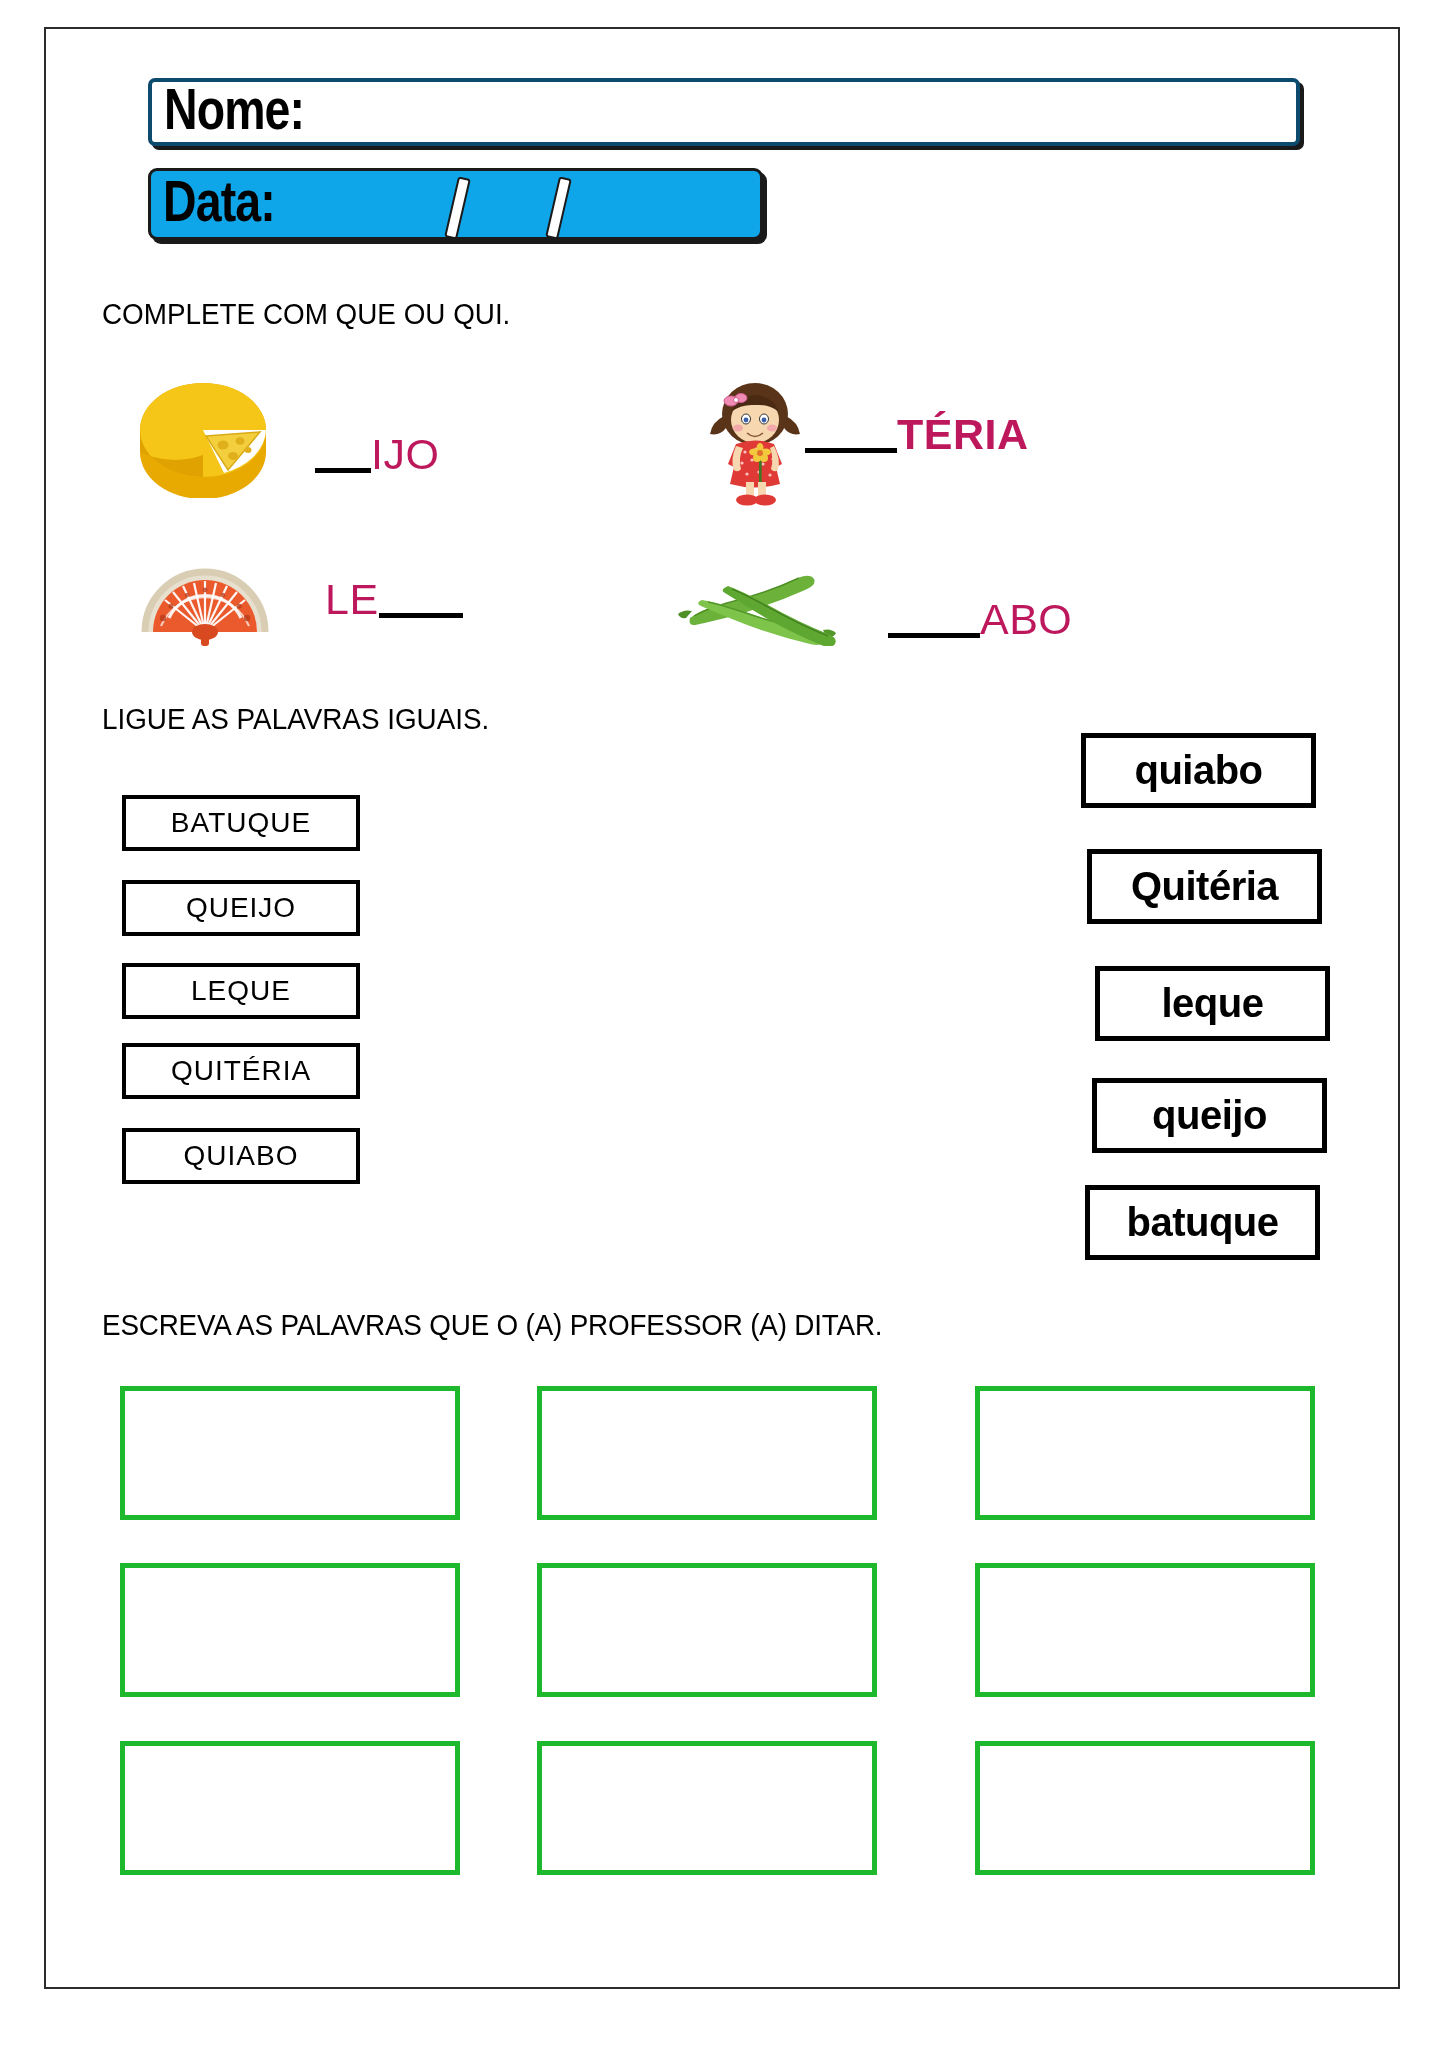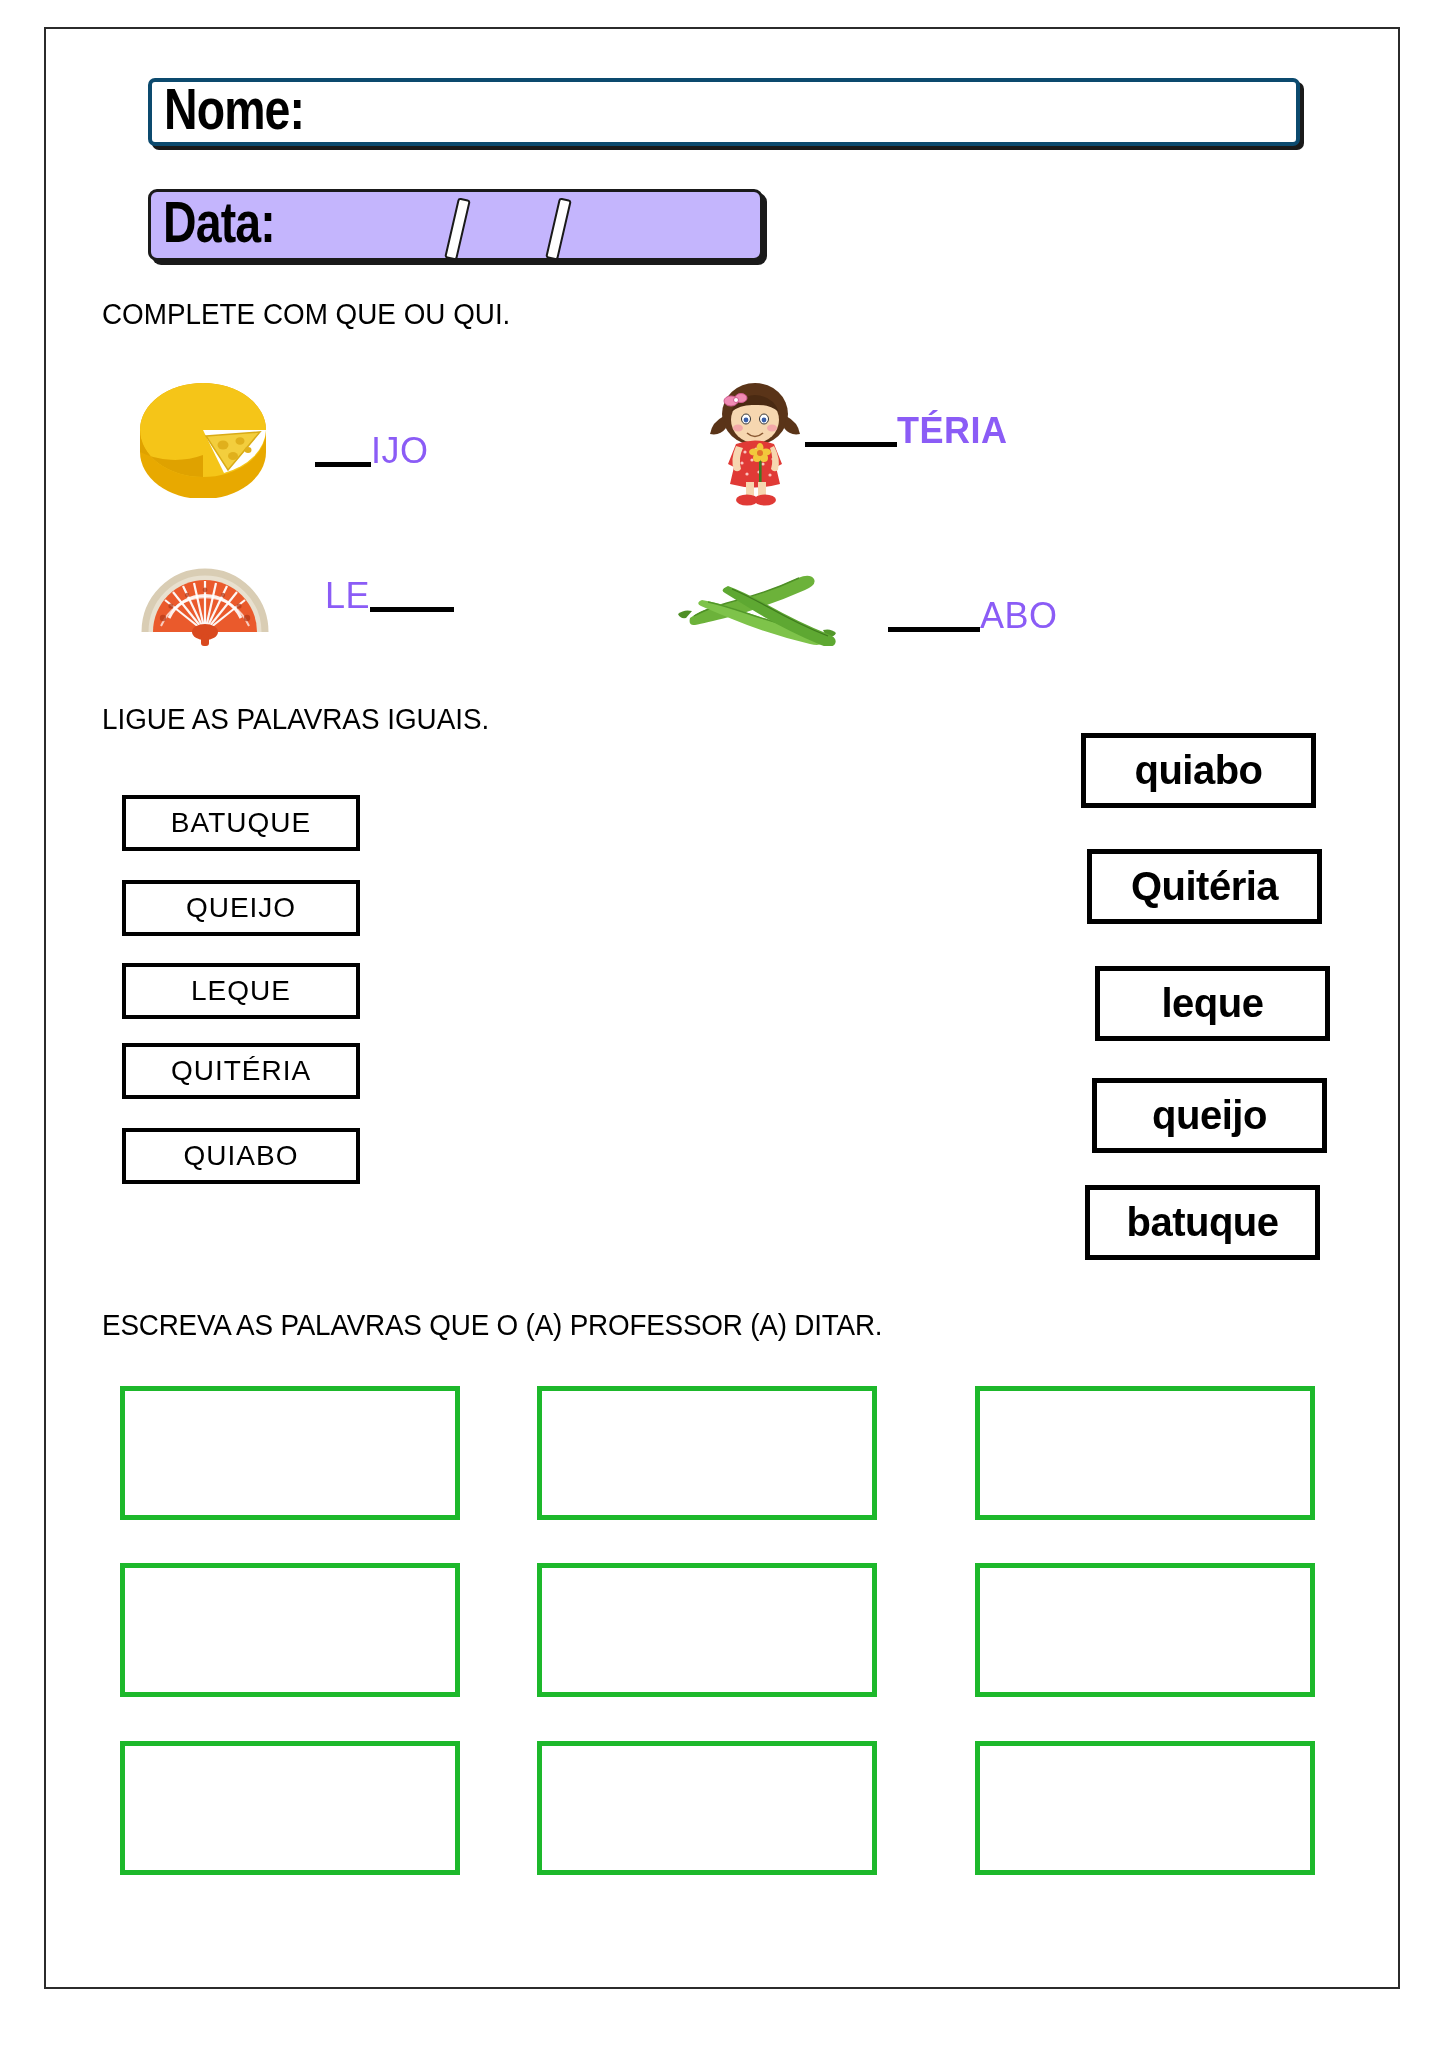--- a/index.html
+++ b/index.html
@@ -37,28 +37,28 @@
     height: 68px;
     border: 4px solid #0c4a6e;
     border-radius: 7px;
     box-sizing: border-box;
     box-shadow: 4px 4px 0 #1a1a1a;
     background: #fff;
   }
   .date-box {
     position: absolute;
     left: 148px;
-    top: 189px;
+    top: 168px;
     width: 615px;
     height: 72px;
     border: 3px solid #1a1a1a;
     border-radius: 9px;
     box-sizing: border-box;
     box-shadow: 4px 4px 0 #1a1a1a;
-    background: #c4b5fd;
+    background: #0ea5e9;
   }
   .field-label {
     position: absolute;
     left: 12px;
     top: 50%;
     transform: translateY(-52%);
     font-family: "Liberation Sans Narrow", "Liberation Sans", sans-serif;
     font-weight: 700;
     font-size: 54px;
     letter-spacing: -1px;
@@ -88,22 +88,22 @@
     white-space: nowrap;
     transform: scaleX(0.96);
     transform-origin: left center;
   }
   #instr-1 { left: 102px; top: 298px; }
   #instr-2 { left: 102px; top: 703px; }
   #instr-3 { left: 102px; top: 1309px; letter-spacing: -0.2px; }
   .ex-pic { position: absolute; }
   .ex-word {
     position: absolute;
-    font-size: 36px;
-    color: #8b5cf6;
+    font-size: 43px;
+    color: #be185d;
     white-space: nowrap;
     letter-spacing: 0.5px;
   }
   .blank-line {
     display: inline-block;
     border-bottom: 5px solid #000;
     vertical-align: -4px;
   }
   .blank-3 { width: 56px; }
   .blank-4 { width: 84px; }

